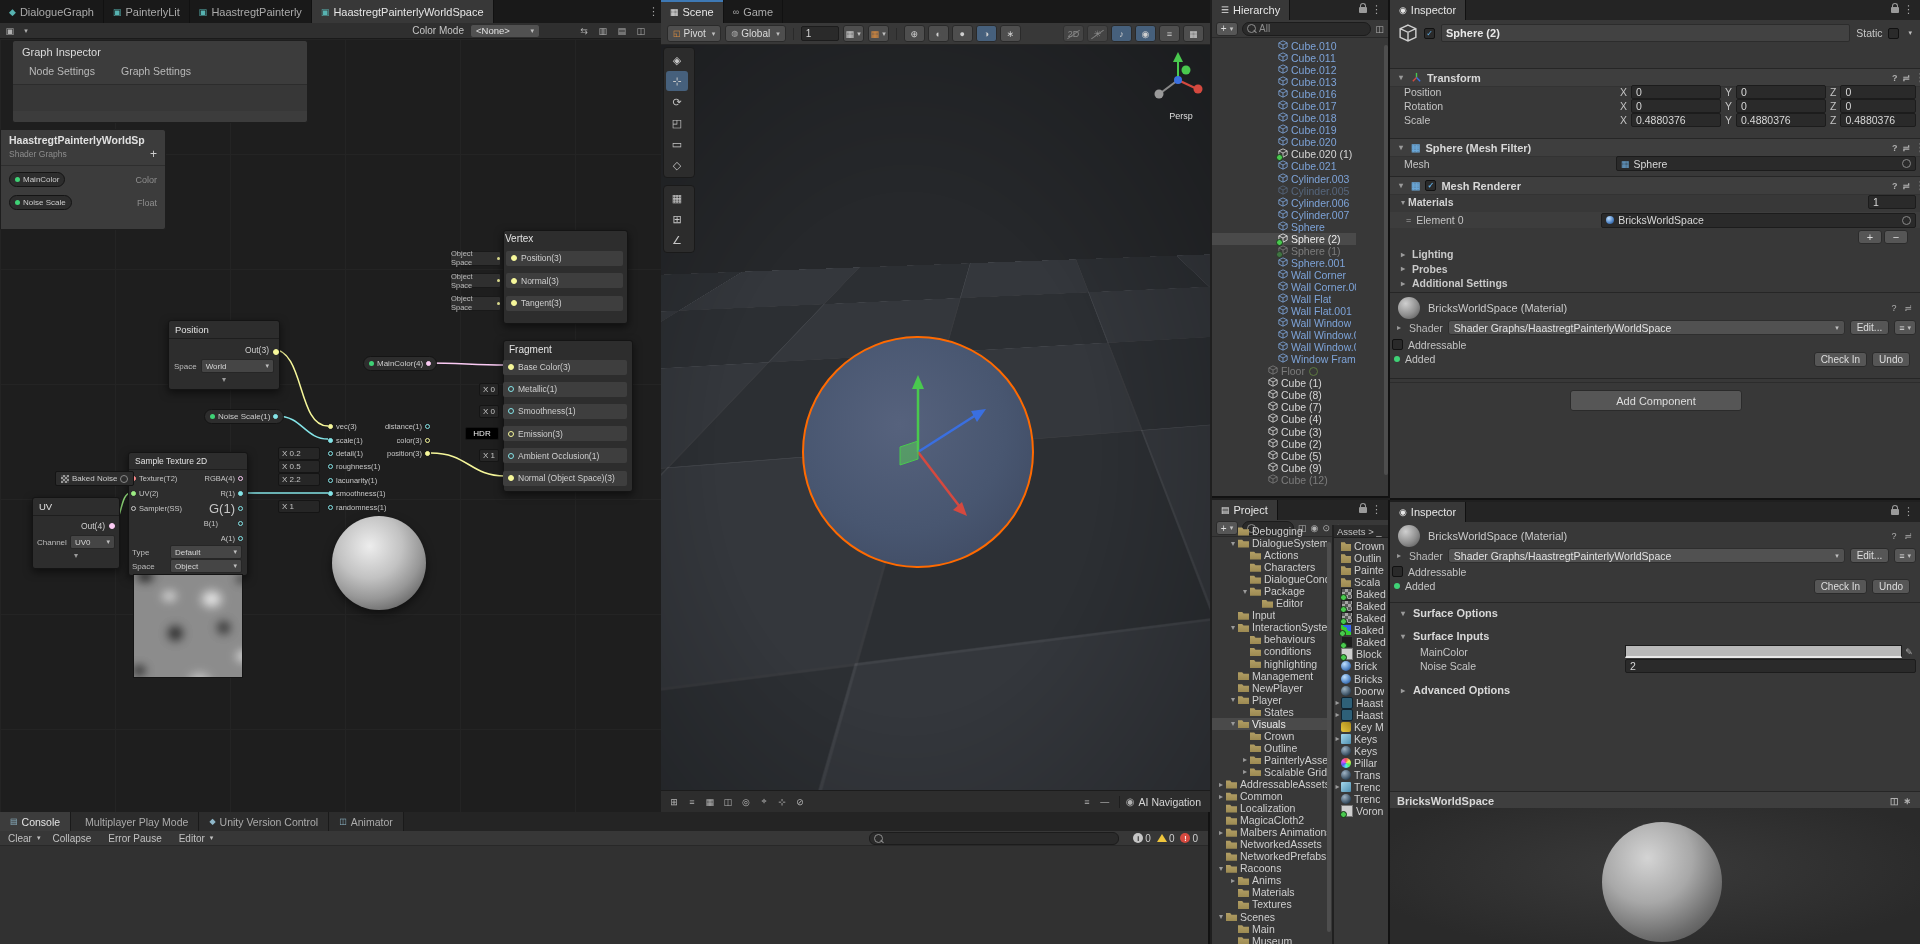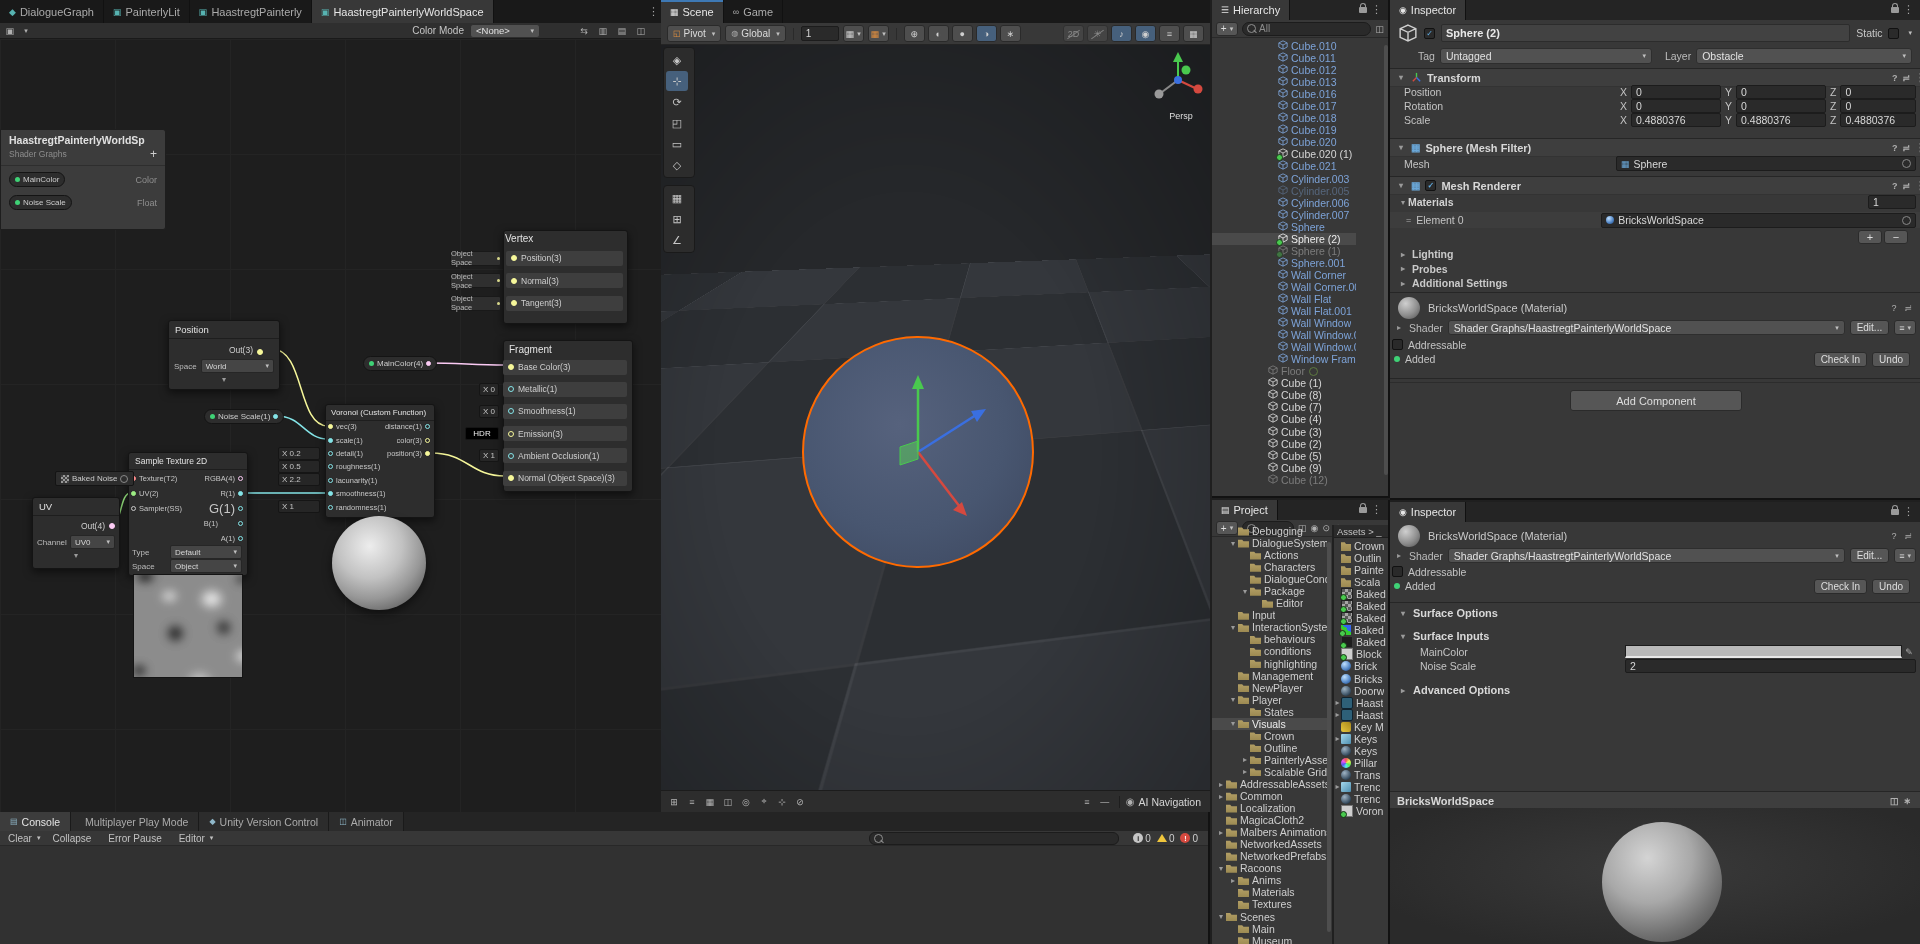--- a/index.html
+++ b/index.html
@@ -146,20 +146,30 @@
     <svg class="abs" style="left:0;top:0;width:661px;height:812px;pointer-events:none;" viewBox="0 0 661 812">
       <path d="M272,349 C305,349 297,426 328,426" fill="none" stroke="#f6f79a" stroke-width="1.5"></path>
       <path d="M277,416 C302,416 305,439 328,439" fill="none" stroke="#84e4e7" stroke-width="1.5"></path>
       <path d="M110,525 C123,525 119,493 131,493" fill="none" stroke="#9cec83" stroke-width="1.5"></path>
       <path d="M121,477 L131,478" fill="none" stroke="#ff8b8b" stroke-width="1.5"></path>
       <path d="M243,493 C285,493 290,493 328,493" fill="none" stroke="#84e4e7" stroke-width="1.5"></path>
       <path d="M431,453 C468,453 470,476 505,476" fill="none" stroke="#f6f79a" stroke-width="1.5"></path>
       <path d="M427,363 C460,363 473,365 505,365" fill="none" stroke="#fbcbf4" stroke-width="1.5"></path>
     </svg>
 
+    <div class="abs" style="left:12px;top:40px;width:294px;height:81px;background:#3c3c3c;border:1px solid #1e1e1e;border-radius:3px;">
+      <div style="padding:5px 9px;font-size:11px;color:#dcdcdc;">Graph Inspector</div>
+      <div class="row" style="gap:26px;padding:2px 16px;">
+
+          <span style="font-size:10.5px;color:#b9b9b9;padding-bottom:3px;" class=" gi-active">Node Settings</span>
+
+          <span style="font-size:10.5px;color:#b9b9b9;padding-bottom:3px;">Graph Settings</span>
+        </div>
+      <div style="height:26px;background:#373737;border-top:1px solid #2c2c2c;margin-top:2px;"></div>
+    </div>
 
     <div class="abs" style="left:0;top:129px;width:164px;height:99px;background:#3c3c3c;border:1px solid #1e1e1e;border-radius:0 3px 3px 0;">
       <div style="padding:4px 8px 0;font-size:10.5px;font-weight:bold;color:#e0e0e0;" class="nowrap">HaastregtPainterlyWorldSp</div>
       <div class="row" style="padding:1px 8px 4px;border-bottom:1px solid #2e2e2e;">
         <span style="font-size:8.5px;color:#8d8d8d;">Shader Graphs</span>
         <span style="margin-left:auto;color:#d0d0d0;font-size:12px;">+</span>
       </div>
       <div style="padding:6px 8px;display:flex;flex-direction:column;gap:8px;">
 
           <div class="row">
@@ -175,21 +185,21 @@
               <span class="gdot"></span>
               <span>Noise Scale</span>
             </span>
             <span style="margin-left:auto;font-size:9px;color:#8f8f8f;">Float</span>
           </div>
         </div>
     </div>
 
     <div class="node" style="left:168px;top:320px;width:110px;height:68px;">
       <div class="nhead">Position</div>
-      <div class="row" style="justify-content:flex-end;gap:4px;padding:6px 16px 2px;align-items:flex-end;">
+      <div class="row" style="justify-content:flex-end;gap:4px;padding:6px 0 2px;align-items:flex-end;">
         <span style="font-size:8.5px;color:#cfcfcf;">Out(3)</span>
         <span class="pdot p-vec3 on"></span>
       </div>
       <div class="row" style="padding:2px 5px;gap:4px;">
         <span style="font-size:8px;color:#bdbdbd;">Space</span>
         <div class="minidrop" style="flex:1;">
             <span>World</span>
             <span class="caret" style="margin-left:auto;">▾</span>
           </div>
       </div>
@@ -300,23 +310,20 @@
       <span>MainColor(4)</span>
       <span class="pdot p-vec4 on" style="width:5px;height:5px;"></span>
     </div>
 
     <div class="abs pill" style="left:204px;top:409px;">
       <span class="gdot"></span>
       <span>Noise Scale(1)</span>
       <span class="pdot p-vec1 on" style="width:5px;height:5px;"></span>
     </div>
 
-    <div class="node" style="left:325px;top:404px;width:108px;height:112px;">
-      <div class="nhead" style="font-size:8px;padding:3px 5px;">Voronoi (Custom Function)</div>
-    </div>
     <div class="abs" style="left:328px;top:420px;width:62px;">
 
         <div class="nrowline" style="height:13.4px;gap:3px;font-size:7.5px;color:#c6c6c6;">
           <span class="pdot p-vec3 on" style="width:5px;height:5px;"></span>
           <span class="nowrap">vec(3)</span>
         </div>
 
         <div class="nrowline" style="height:13.4px;gap:3px;font-size:7.5px;color:#c6c6c6;">
           <span class="pdot p-vec1 on" style="width:5px;height:5px;"></span>
           <span class="nowrap">scale(1)</span>
@@ -1485,32 +1492,20 @@
 
     <div class="abs row" style="left:0;top:20px;width:530px;height:26px;gap:6px;padding:0 8px;box-sizing:border-box;">
       <svg width="20" height="20" viewBox="0 0 14 14">
           <path d="M7 1.5 12.5 4 V10 L7 12.5 1.5 10 V4 Z M1.5 4 7 6.5 12.5 4 M7 6.5 V12.5" fill="none" stroke="#cfcfcf" stroke-width="1"></path>
         </svg>
       <span class="chk">✓</span>
       <div class="field" style="flex:1;height:16px;background:#424242;border-color:#2c2c2c;font-weight:bold;color:#e8e8e8;">Sphere (2)</div>
       <span style="font-size:10.5px;color:#c8c8c8;">Static</span>
       <span class="chk"></span>
       <span class="caret">▾</span>
-    </div>
-    <div class="abs row" style="left:0;top:47px;width:530px;height:18px;gap:5px;padding:0 8px 0 28px;box-sizing:border-box;">
-      <span style="font-size:10.5px;color:#bdbdbd;">Tag</span>
-      <div class="drop" style="width:200px;height:14px;font-size:10.5px;">
-          <span>Untagged</span>
-          <span class="caret" style="margin-left:auto;">▾</span>
-        </div>
-      <span style="font-size:10.5px;color:#bdbdbd;margin-left:8px;">Layer</span>
-      <div class="drop" style="flex:1;height:14px;font-size:10.5px;">
-          <span>Obstacle</span>
-          <span class="caret" style="margin-left:auto;">▾</span>
-        </div>
     </div>
 
     <div class="abs hdr" style="left:0;top:68px;width:530px;height:17px;padding:0 6px;">
       <span class="fold">▾</span>
       <svg width="11" height="11" viewBox="0 0 12 12">
           <line x1="6" y1="6" x2="6" y2="1" stroke="#49c94e" stroke-width="1.5"></line>
           <line x1="6" y1="6" x2="2" y2="10" stroke="#d5493f" stroke-width="1.5"></line>
           <line x1="6" y1="6" x2="10" y2="10" stroke="#3a6fe0" stroke-width="1.5"></line>
         </svg>
       <span>Transform</span>

